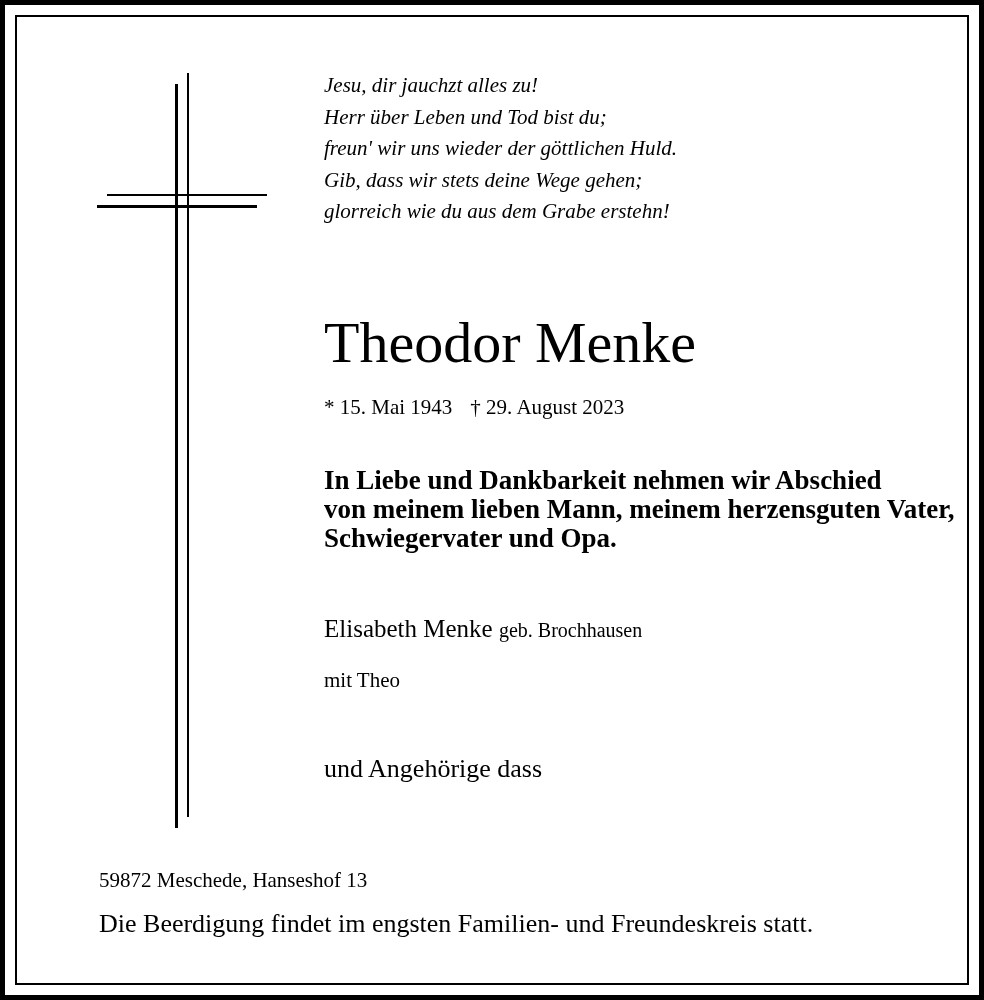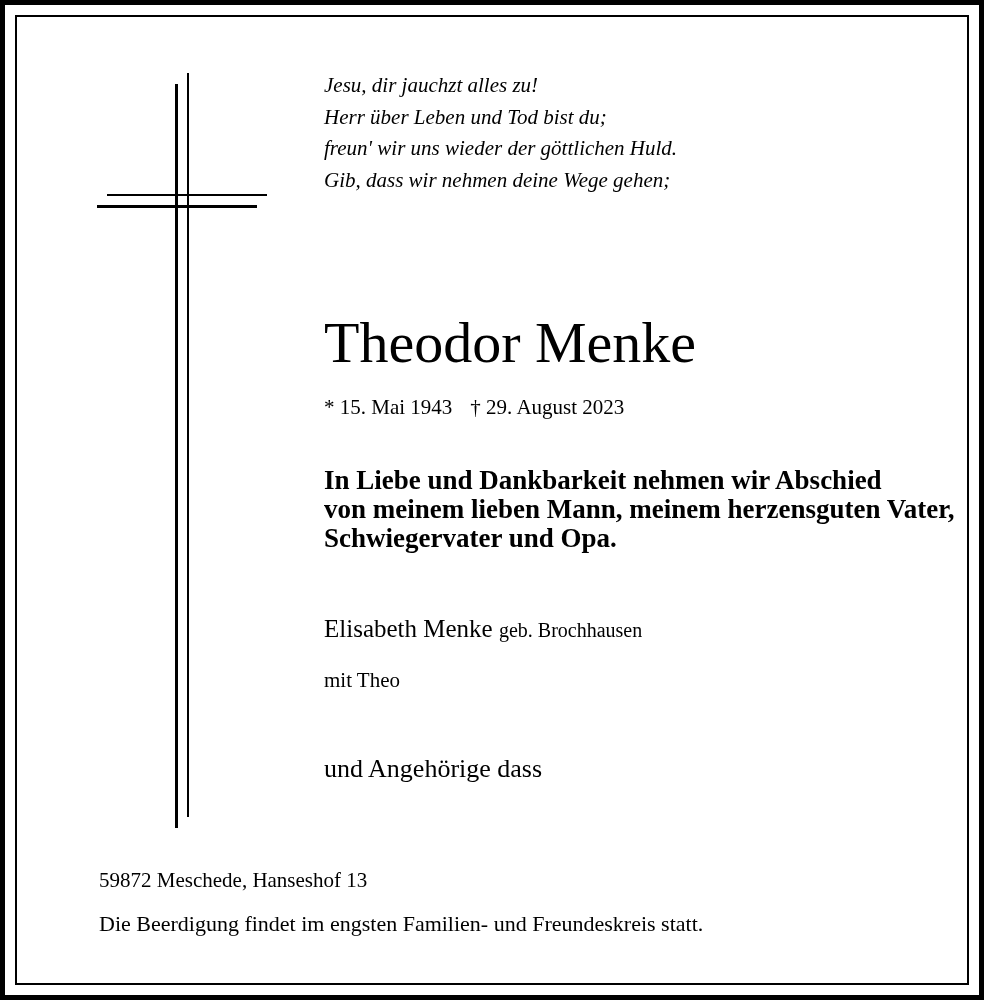--- a/index.html
+++ b/index.html
@@ -15,40 +15,41 @@
   .name { left:324px; top:308px; font-size:58px; line-height:70px; }
   .dates { left:324px; top:393px; font-size:21px; line-height:28px; }
   .dates .gap { display:inline-block; width:18px; }
   .tribute { left:324px; top:466px; font-size:27px; line-height:29px;font-weight:bold; }
   .mourner1 { left:324px; top:612px; font-size:25px; line-height:34px; }
   .mourner1 .maiden { font-size:20px;text-align:right; }
   .mourner2 { left:324px; top:666px; font-size:25px; line-height:30px; }
   .mourner2 .sub { font-size:21px; line-height:28px; display:block; }
   .mourner3 { left:324px; top:752px; font-size:26px; line-height:34px; }
   .address { left:99px; top:866px; font-size:21px; line-height:28px; }
-  .funeral { left:99px; top:910px; font-size:22px; line-height:28px; }
+  .funeral { left:99px; top:910px; font-size:26px; line-height:28px; }
 </style>
 </head>
 <body>
 
 <div class="outer-frame"></div>
 <div class="inner-frame"></div>
 
 <div>
   <div class="line" style="left:175px; top:84px; width:3px; height:744px;"></div>
   <div class="line" style="left:187px; top:73px; width:2px; height:744px;"></div>
   <div class="line" style="left:107px; top:194px; width:160px; height:2px;"></div>
   <div class="line" style="left:97px; top:205px; width:160px; height:3px;"></div>
 </div>
 
 <div class="abs verse">
   <div>Jesu, dir jauchzt alles zu!</div>
   <div>Herr über Leben und Tod bist du;</div>
   <div>freun' wir uns wieder der göttlichen Huld.</div>
-  <div>Gib, dass wir nehmen deine Wege gehen;</div>
+  <div>Gib, dass wir stets deine Wege gehen;</div>
+  <div>glorreich wie du aus dem Grabe erstehn!</div>
 </div>
 
 <div class="abs name">Theodor Menke</div>
 
 <div class="abs dates">
   <span>* 15. Mai 1943</span><span class="gap"></span><span>† 29. August 2023</span>
 </div>
 
 <div class="abs tribute">
   <div>In Liebe und Dankbarkeit nehmen wir Abschied</div>

